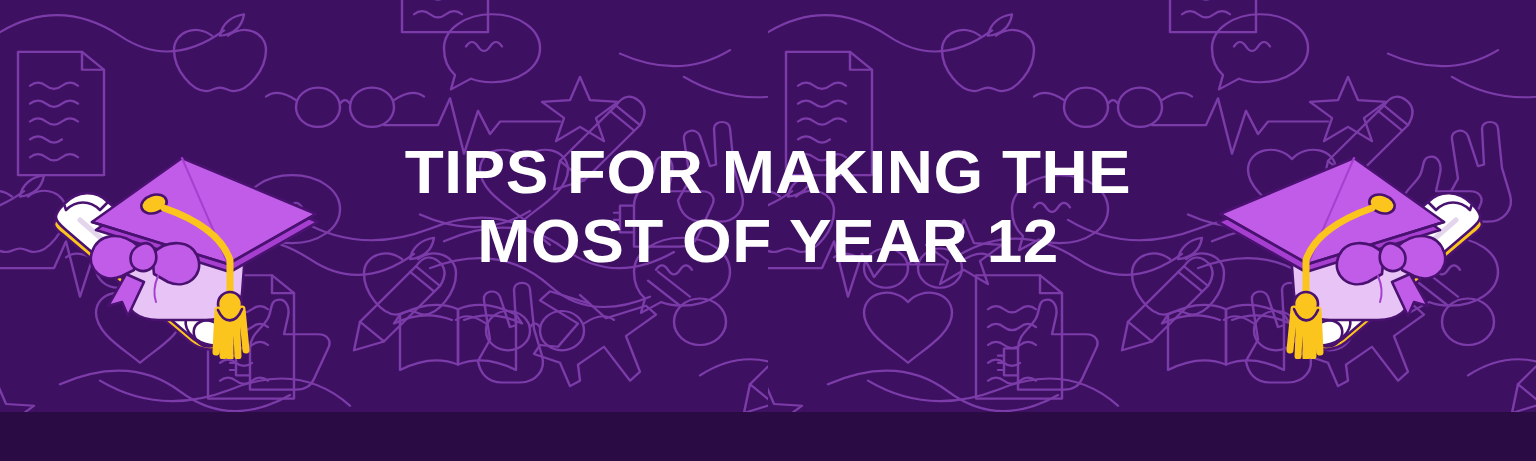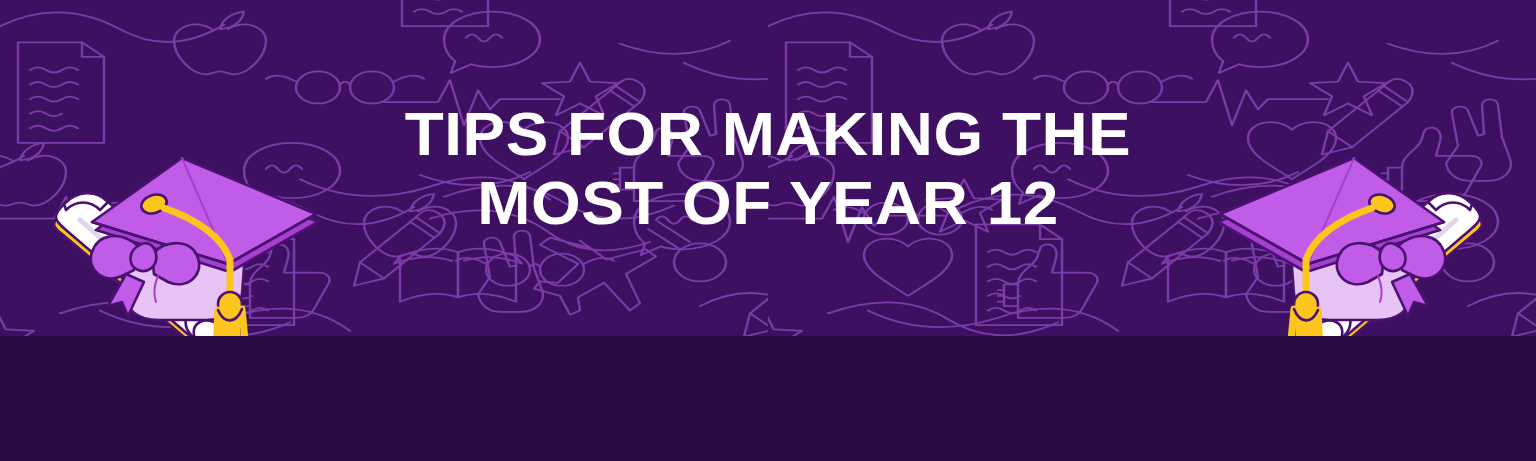--- a/index.html
+++ b/index.html
@@ -4,21 +4,21 @@
 <title>Banner</title>
 <style>
   html, body {
     margin: 0;
     padding: 0;
     background: #2b0b44;
   }
   #banner {
     position: relative;
     width: 1536px;
-    height: 336px;
+    height: 412px;
     overflow: hidden;
     background-color: #3d1061;
     font-family: "Liberation Sans", sans-serif;
   }
   #doodle-layer {
     position: absolute;
     inset: 0;
     width: 100%;
     height: 100%;
     pointer-events: none;

